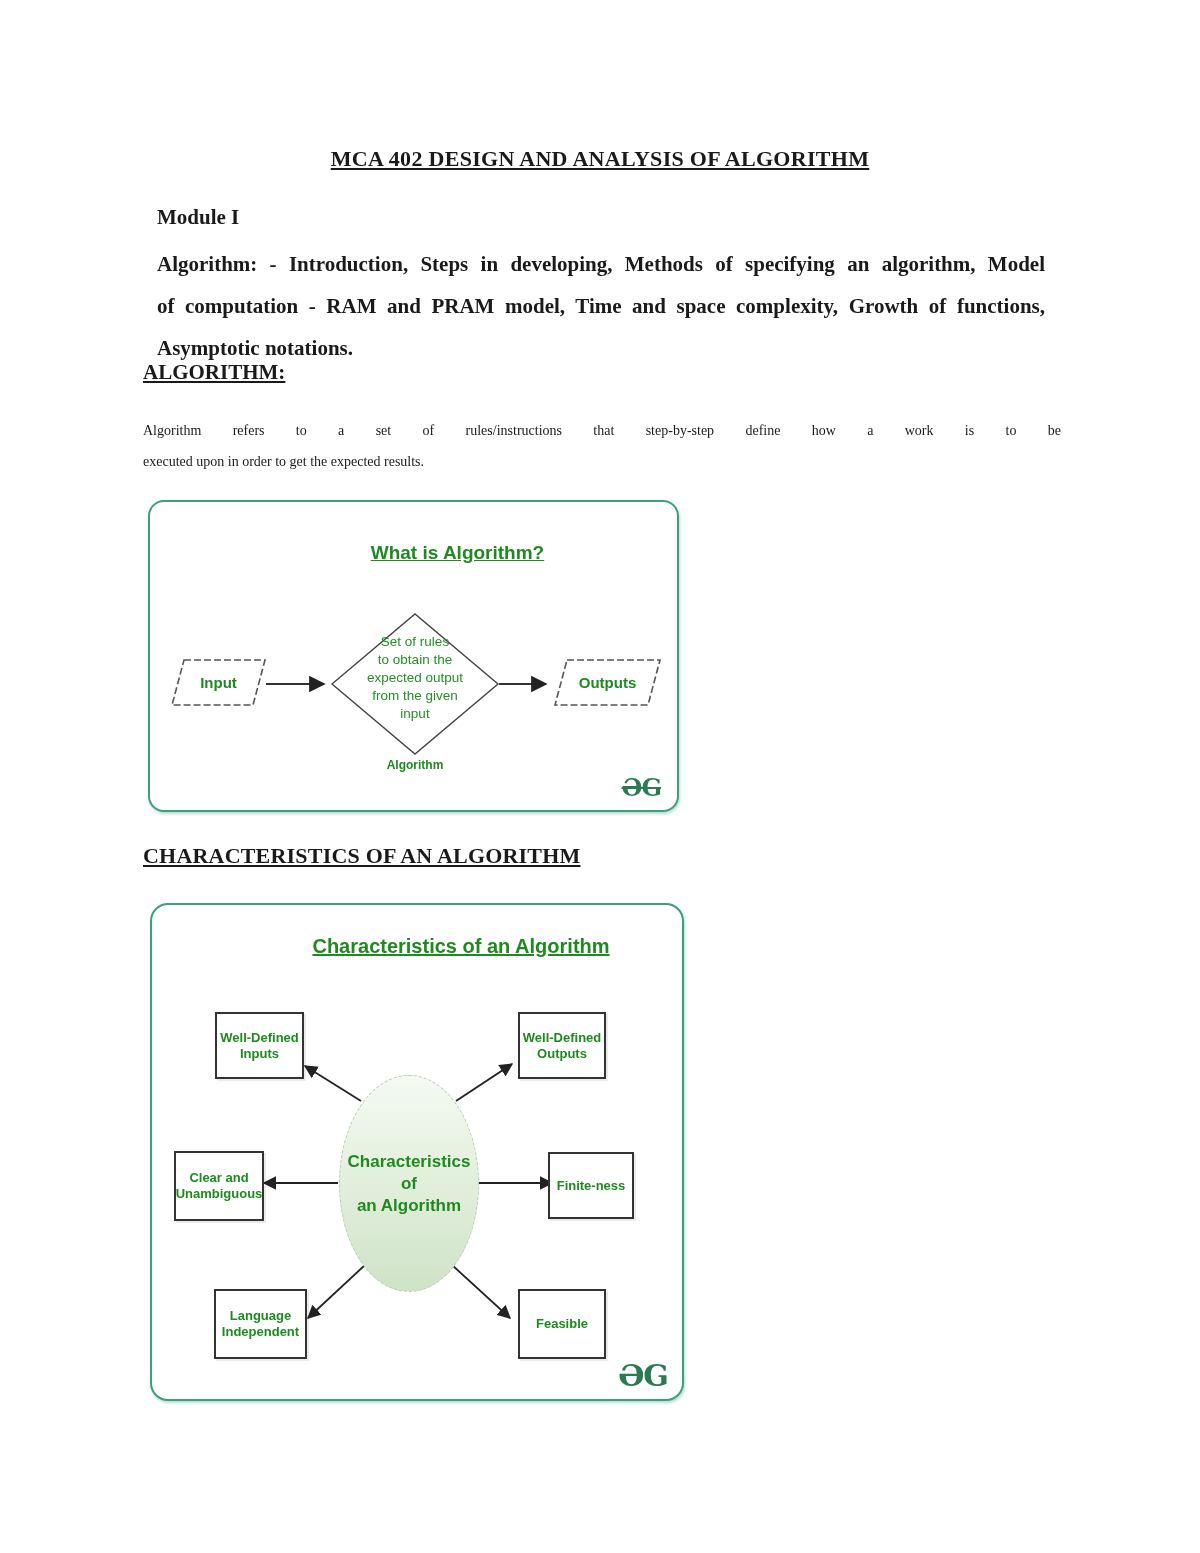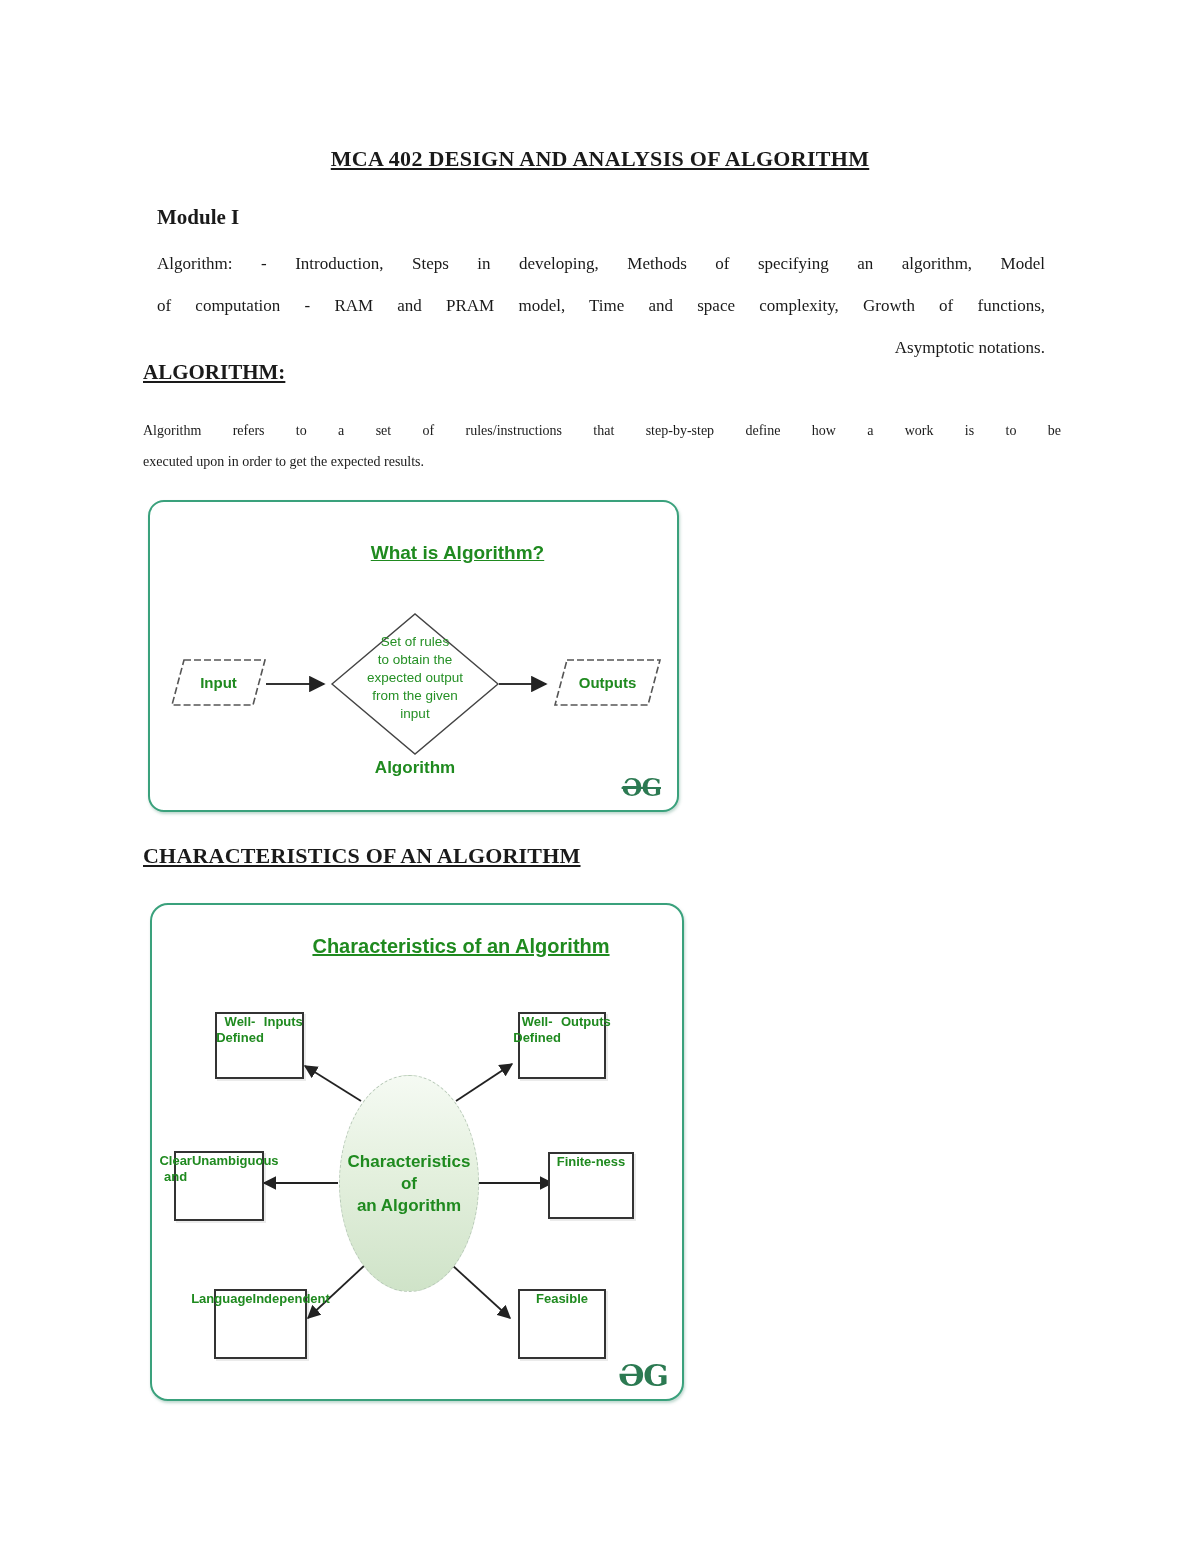--- a/index.html
+++ b/index.html
@@ -3,22 +3,22 @@
 <meta charset="utf-8">
 <style>
   html,body{margin:0;padding:0;background:#fff;}
   .page{position:relative;width:1184px;height:1553px;background:#ffffff;overflow:hidden;
         font-family:"Liberation Serif", serif;color:#1a1a1a;}
 
   
   .doc-title{position:absolute;top:146px;left:0;width:1200px;text-align:center;
              font-size:22px;font-weight:bold;text-decoration:underline;letter-spacing:.3px;}
   .module-heading{position:absolute;top:205px;left:157px;font-size:21px;font-weight:bold;}
-  .syllabus{position:absolute;top:243px;left:157px;width:888px;font-size:17px;}
-  .syllabus .docline{height:42px;line-height:42px;white-space:nowrap;text-align:right;}
+  .syllabus{position:absolute;top:243px;left:157px;width:888px;font-size:21px;font-weight:bold;}
+  .syllabus .docline{height:42px;line-height:42px;white-space:nowrap;}
   .jline{text-align:justify;text-align-last:justify;white-space:normal;overflow:hidden;}
   .algorithm-heading{position:absolute;top:360px;left:143px;font-size:21px;font-weight:bold;
                      text-decoration:underline;}
   .definition{position:absolute;top:415px;left:143px;width:918px;font-size:14px;}
   .definition .docline{height:31px;line-height:31px;white-space:nowrap;}
   .char-heading{position:absolute;top:843px;left:143px;font-size:22px;font-weight:bold;
                 text-decoration:underline;letter-spacing:.2px;}
 
   
   .figure{position:absolute;background:#fff;border:2px solid #3aa17c;border-radius:16px;
@@ -30,27 +30,27 @@
             color:#2c7a52;letter-spacing:-1px;margin-left:18px;}
 
   
   #figure1{left:148px;top:500px;width:527px;height:308px;}
   #figure1 .fig-title{top:40px;font-size:19px;}
   .io-label{position:absolute;display:flex;align-items:center;justify-content:center;
             color:#1f8a1f;font-weight:bold;font-size:15px;}
   .diamond-text{position:absolute;left:200px;top:131px;width:130px;text-align:center;
                 color:#259025;font-size:13.5px;line-height:18px;font-weight:500;}
   .algorithm-caption{position:absolute;left:165px;top:256px;width:200px;text-align:center;
-                     color:#1f8a1f;font-weight:bold;font-size:17px;}
+                     color:#1f8a1f;font-weight:bold;font-size:12px;}
   #figure1 .gfg-logo{right:16px;bottom:8px;font-size:24px;text-decoration:line-through;}
 
   
   #figure2{left:150px;top:903px;width:530px;height:494px;border-width:2.5px;border-radius:18px;}
   #figure2 .fig-title{top:30px;font-size:20px;}
-  .char-box{position:absolute;display:flex;flex-direction:row;
+  .char-box{position:absolute;display:flex;flex-direction:column;align-items:center;
             justify-content:center;background:#fff;border:2px solid #333;
             color:#1f8a1f;font-weight:bold;font-size:13px;text-align:center;line-height:16px;
             box-shadow:2px 2px 0 rgba(0,0,0,.08);}
   .center-ellipse{position:absolute;left:187px;top:170px;width:138px;height:215px;
                   border-radius:50%;border:1px dashed #b7c9b7;
                   background:linear-gradient(to bottom,#f5faf3 0%,#e4f0de 45%,#cfe3c8 100%);
                   display:flex;flex-direction:column;align-items:center;justify-content:center;
                   color:#1f8a1f;font-weight:bold;font-size:17px;line-height:22px;text-align:center;}
   #figure2 .gfg-logo{right:14px;bottom:6px;font-size:30px;}
 </style>

